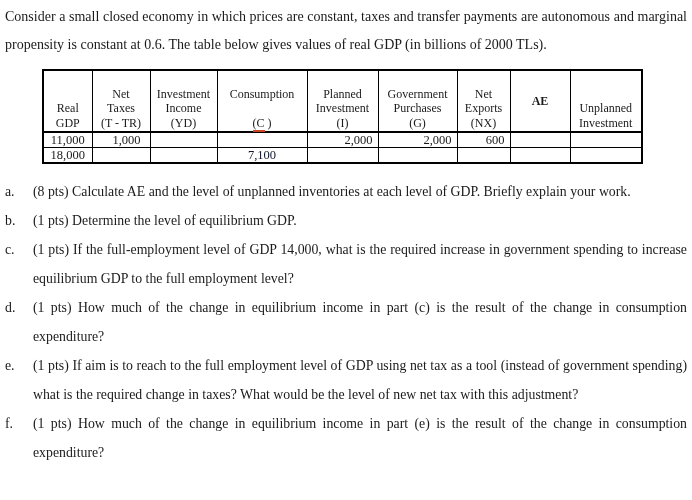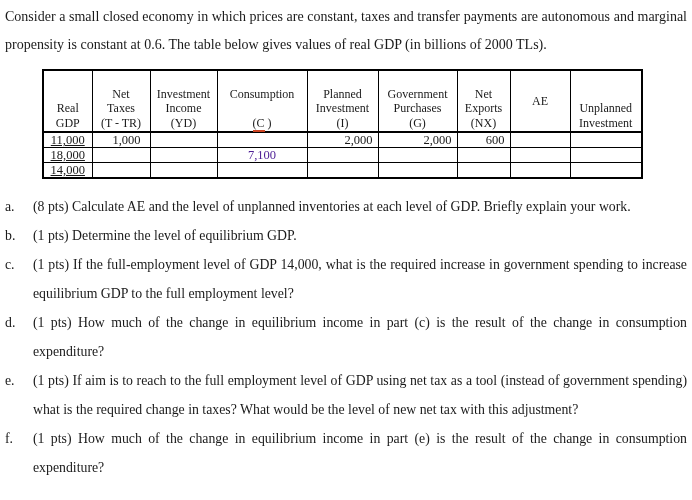--- a/index.html
+++ b/index.html
@@ -36,40 +36,40 @@
     border: 1px solid #000;
     border-bottom: 2px solid #000;
     vertical-align: bottom;
     text-align: center;
     font-weight: normal;
     font-size: 12px;
     line-height: 14.5px;
     height: 58px;
     padding: 1px 2px 1px 2px;
   }
-  table.gdp th.mid { vertical-align: middle; }
+  table.gdp th.mid { vertical-align: middle; font-weight: bold; }
   table.gdp td {
     border: 1px solid #000;
     height: 14px;
     font-size: 12.5px;
     line-height: 14px;
     padding: 0 2px;
     white-space: nowrap;
     overflow: hidden;
   }
-  table.gdp td:nth-child(1) { text-align: center; text-decoration: underline; }
+  table.gdp td:nth-child(1) { text-align: center; }
   table.gdp td:nth-child(2) { text-align: right; padding-right: 9px; }
   table.gdp td:nth-child(4) { text-align: center; }
   table.gdp td:nth-child(5),
   table.gdp td:nth-child(6),
   table.gdp td:nth-child(7) { text-align: right; padding-right: 5px; }
   .sym { }
   .spacer-line { height: 14.5px; }
   .redline { border-bottom: 2px solid #cc4422; }
-  .hl { color: #4c1d95; }
+  .hl { color: #0f172a; }
   
   .questions {
     margin-top: 13px;
   }
   .q {
     display: flex;
     font-size: 13.8px;
     line-height: 29px;
   }
   .q-label {
@@ -161,31 +161,20 @@
         <td>18,000</td>
         <td></td>
         <td></td>
         <td class="hl">7,100</td>
         <td></td>
         <td></td>
         <td></td>
         <td></td>
         <td></td>
       </tr>
-      <tr>
-        <td>14,000</td>
-        <td></td>
-        <td></td>
-        <td></td>
-        <td></td>
-        <td></td>
-        <td></td>
-        <td></td>
-        <td></td>
-      </tr>
     </tbody>
   </table>
 
   <div class="questions">
     <div class="q">
       <span class="q-label">a.</span>
       <span class="q-text">(8 pts) Calculate AE and the level of unplanned inventories at each level of GDP.  Briefly explain your work.</span>
     </div>
     <div class="q">
       <span class="q-label">b.</span>

